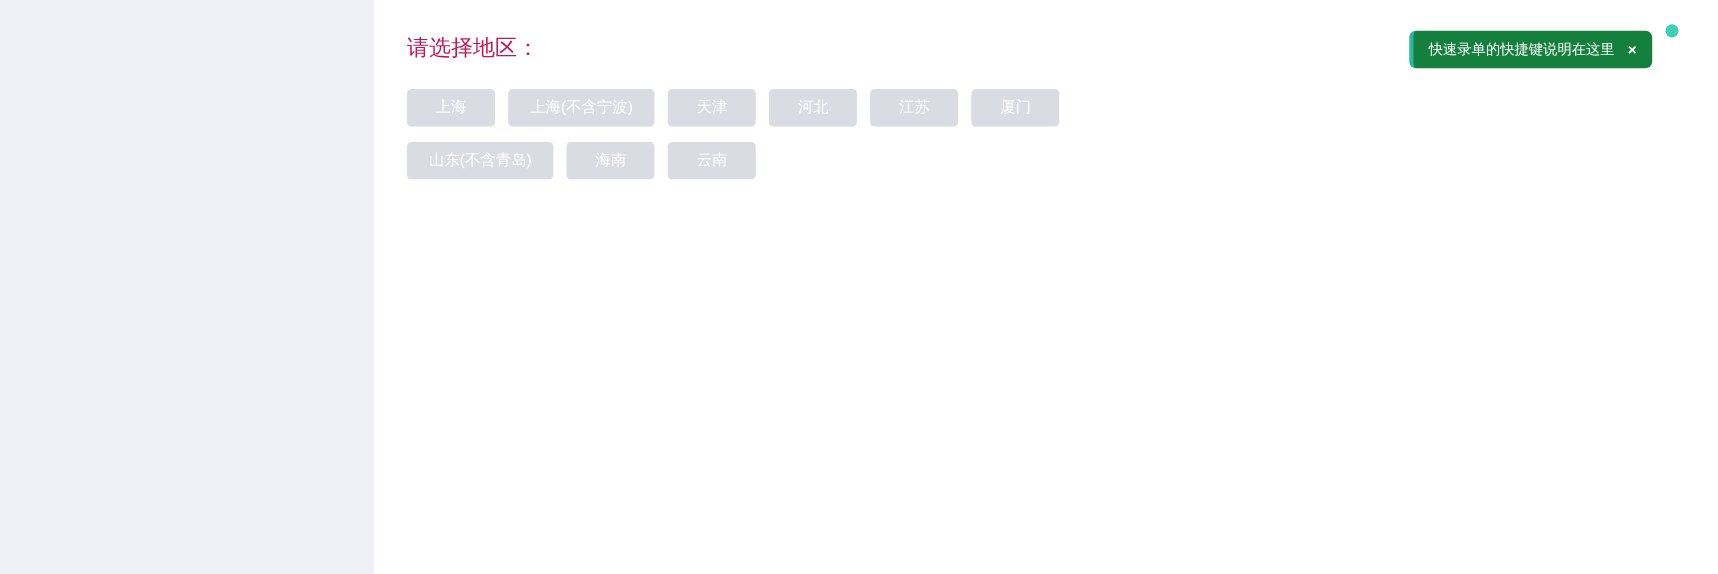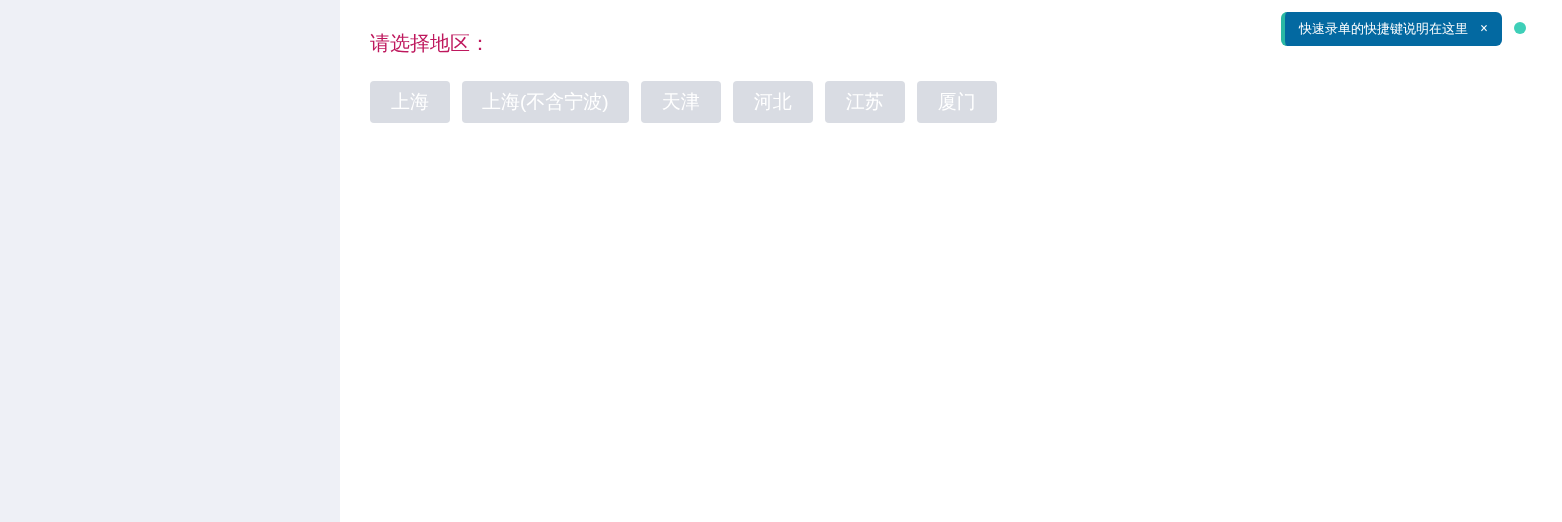--- a/index.html
+++ b/index.html
@@ -48,45 +48,44 @@
       flex-wrap: nowrap;
       gap: 12px;
       margin-bottom: 14px;
     }
 
     .region-btn {
       background: #d9dce3;
       border: none;
       border-radius: 4px;
       color: #fff;
-      font-size: 19px;
+      font-size: 14px;
       padding: 8px 20px;
       cursor: pointer;
       white-space: nowrap;
       min-width: 80px;
       text-align: center;
       font-family: "Microsoft YaHei", "PingFang SC", sans-serif;
     }
 
     
     .tooltip-badge {
       position: absolute;
-      top: 12px;
+      top: 28px;
       right: 60px;
-      background: #0369a1;
+      background: #15803d;
       color: #ffffff;
       font-size: 13px;
       padding: 8px 14px;
       border-radius: 6px;
       display: flex;
       align-items: center;
       gap: 8px;
       white-space: nowrap;
       border-left: 4px solid #2ab8a3;
-      font-family: Liberation Serif, serif;
     }
 
     .tooltip-badge .close-x {
       cursor: pointer;
       font-size: 14px;
       font-weight: bold;
       color: #ffffff;
       margin-left: 4px;
     }
 
@@ -111,20 +110,25 @@
 
   <div class="region-buttons-row">
   <button class="region-btn">上海</button>
       <button class="region-btn">上海(不含宁波)</button>
       <button class="region-btn">天津</button>
       <button class="region-btn">河北</button>
       <button class="region-btn">江苏</button>
       <button class="region-btn">厦门</button>
     </div>
 
+  <div class="region-buttons-row">
+  <button class="region-btn">山东(不含青岛)</button>
+      <button class="region-btn">海南</button>
+      <button class="region-btn">云南</button>
+    </div>
 
 </div>
 
 <div class="tooltip-badge">
   <span>快速录单的快捷键说明在这里</span>
   <span class="close-x">×</span>
 </div>
 
 <div class="tooltip-dot"></div>
 

